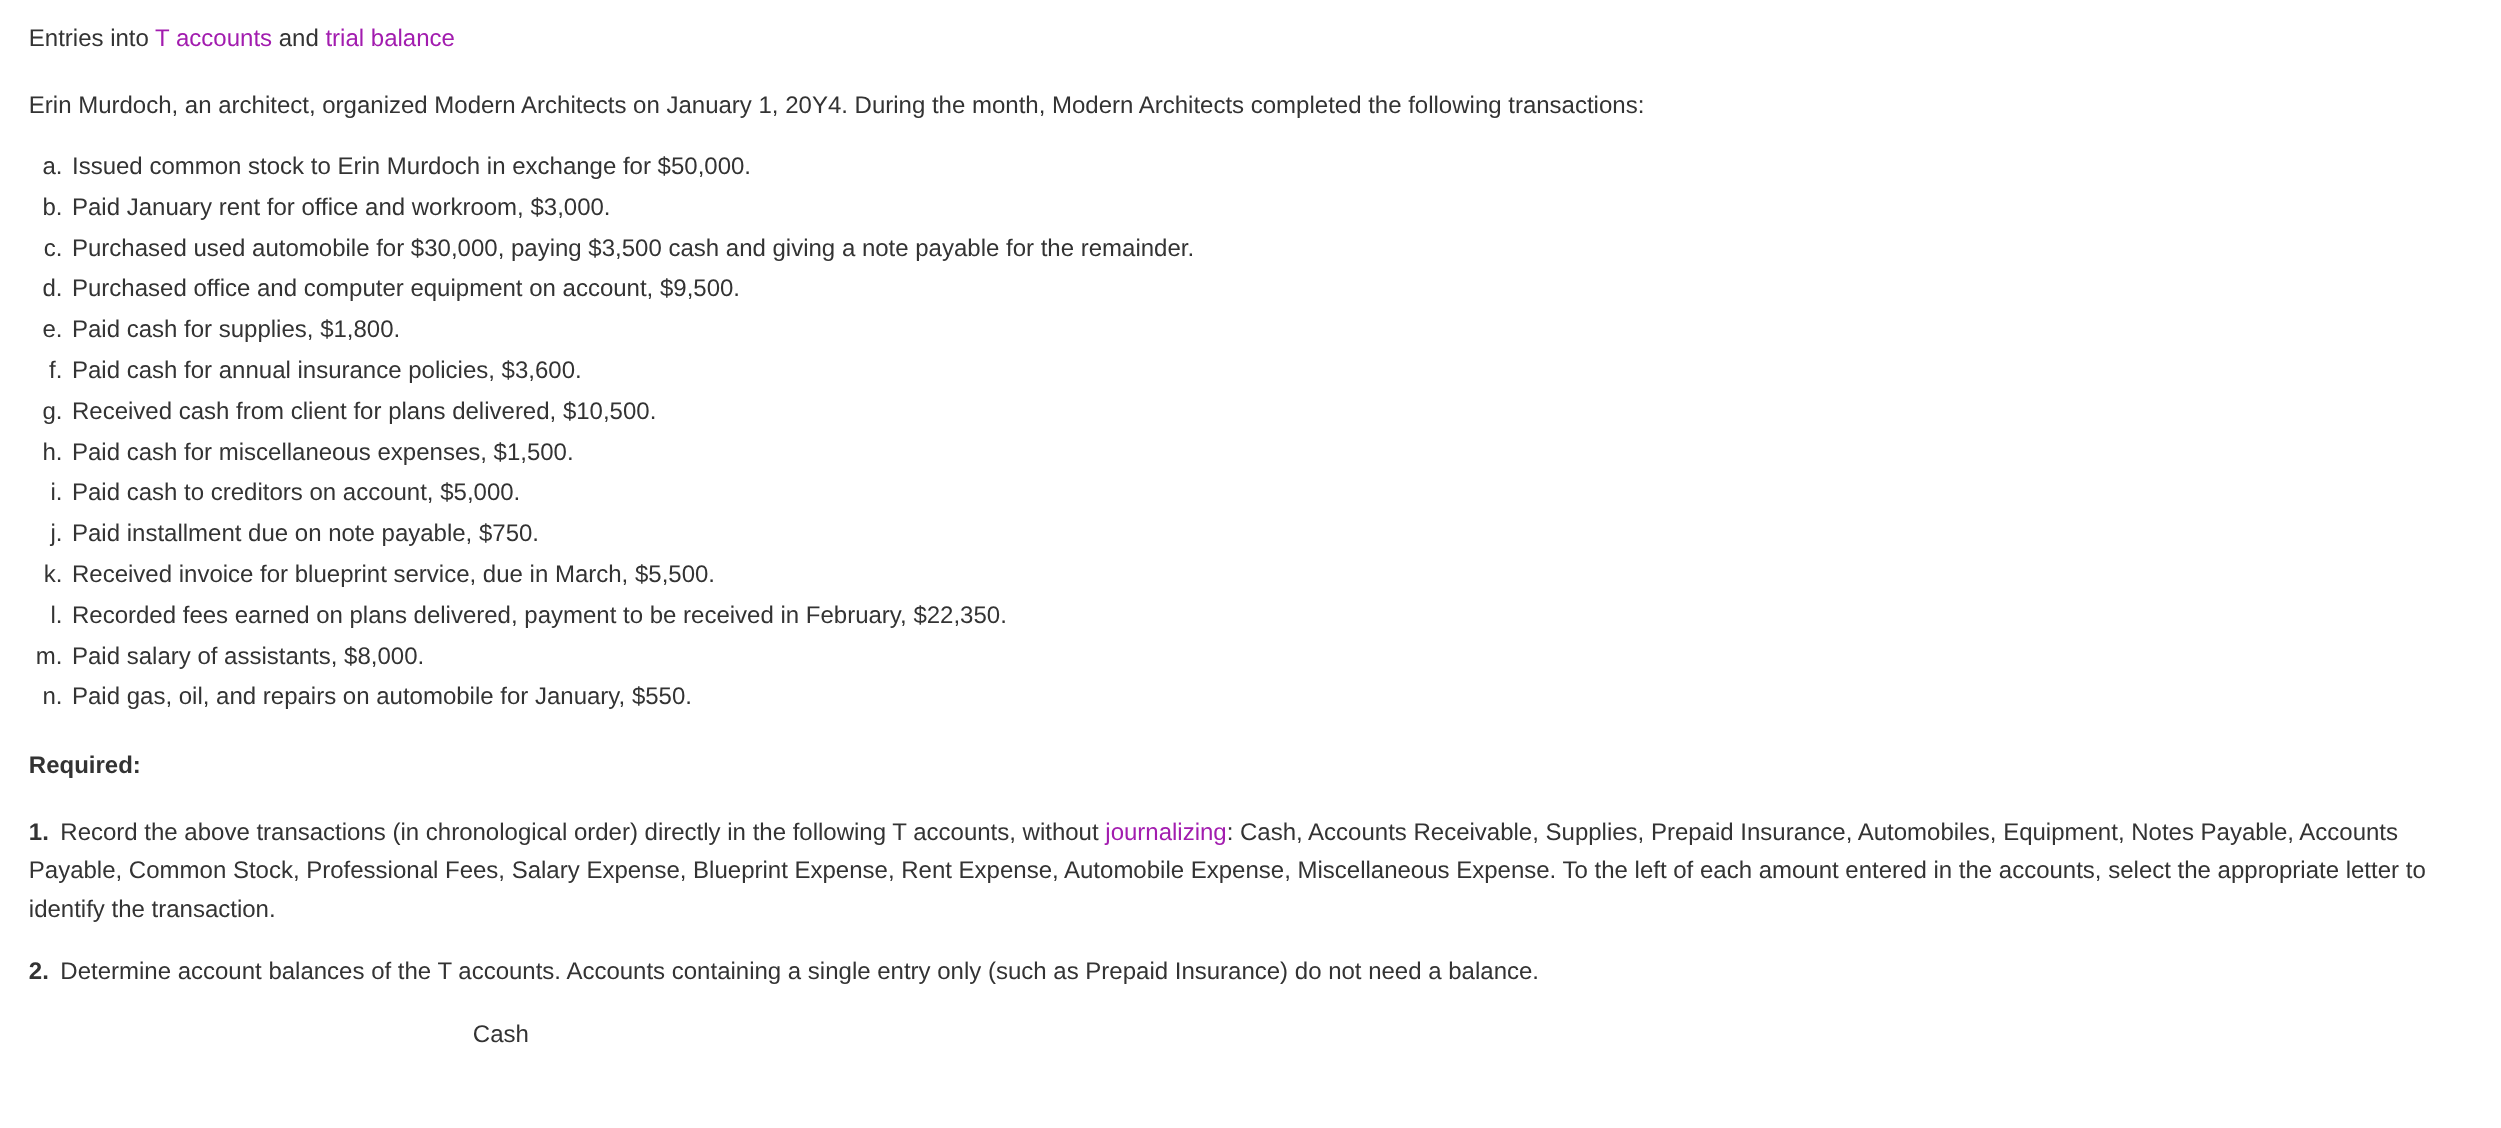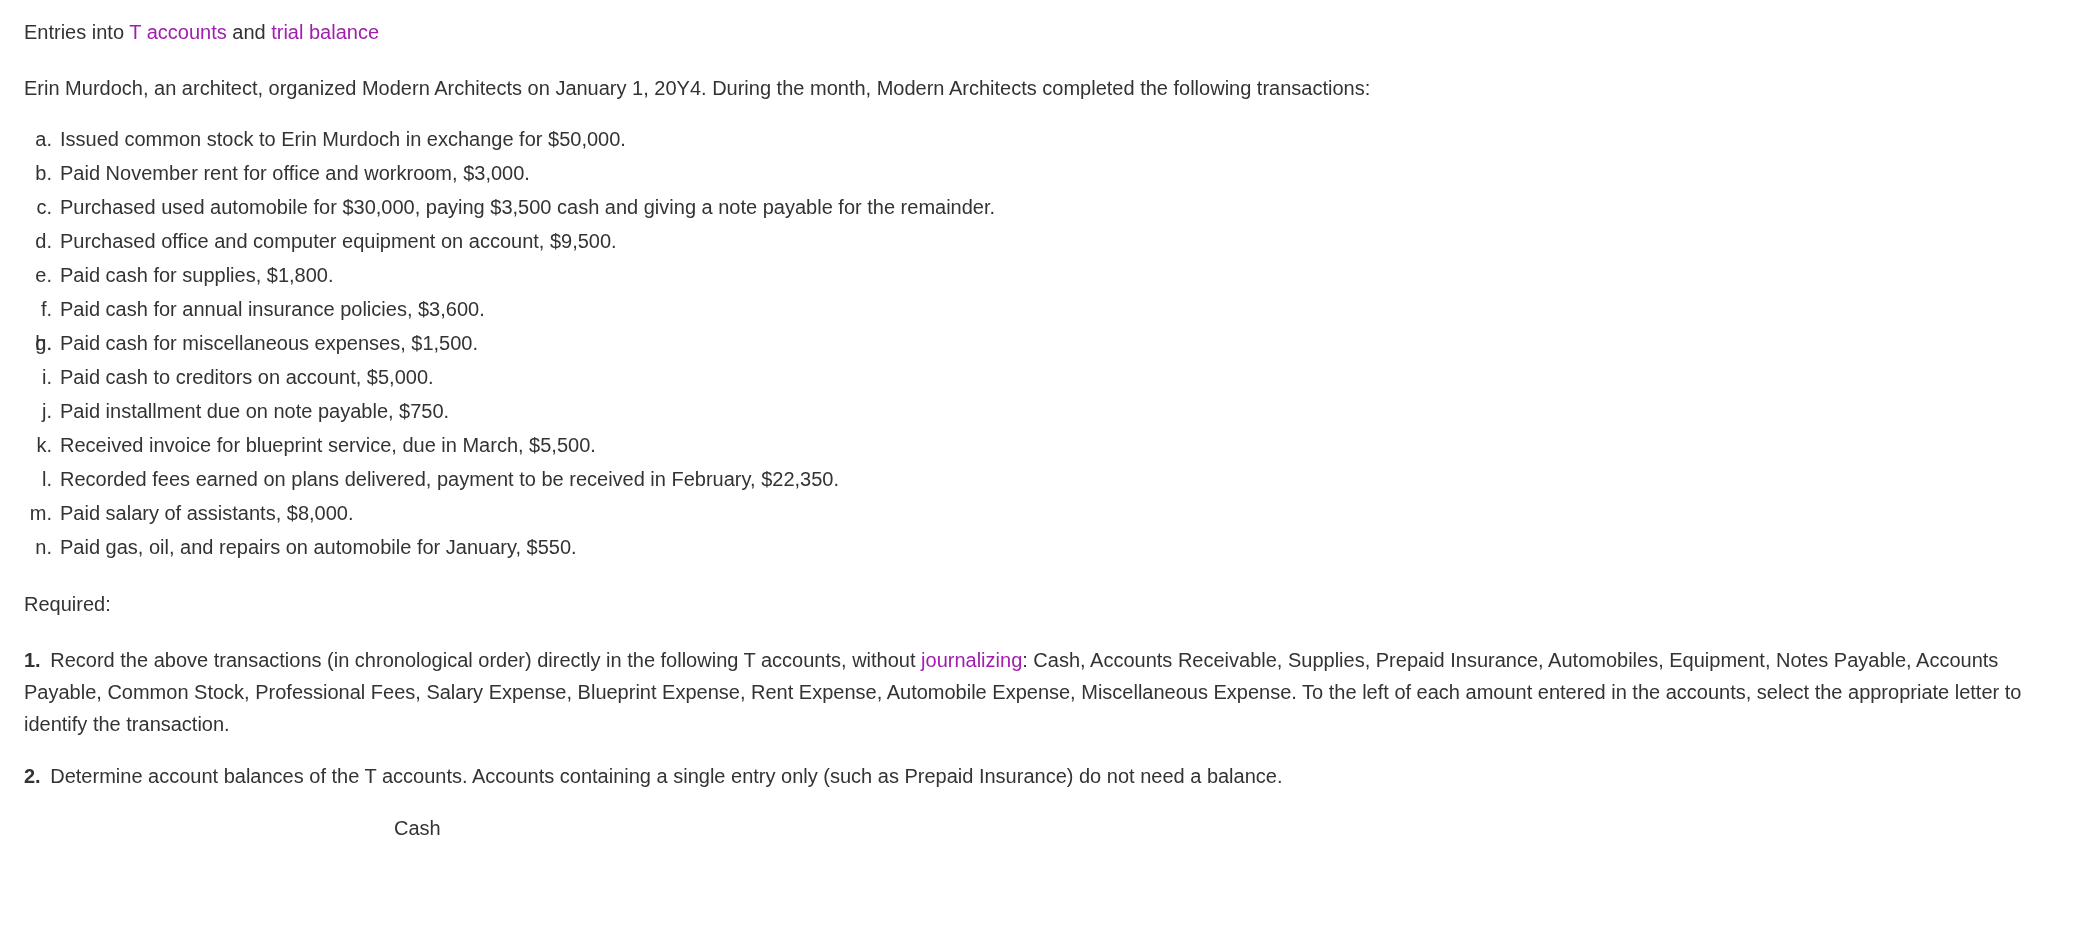--- a/index.html
+++ b/index.html
@@ -30,21 +30,21 @@
     padding-left: 36px;
     line-height: 1.7;
   }
   ol.alpha li .marker {
     position: absolute;
     left: 0;
     width: 28px;
     text-align: right;
   }
   .required {
-    font-weight: normal;
+    font-weight: bold;
     margin-bottom: 24px;
   }
   .req-item {
     margin-bottom: 20px;
   }
   .req-item .num {
     font-weight: bold;
     margin-right: 4px;
   }
   .cash-label {
@@ -56,26 +56,26 @@
 <body>
 
 <div class="title-line">
   <span>Entries into </span><span class="link-green">T accounts</span><span> and </span><span class="link-green">trial balance</span>
 </div>
 
 <div class="intro">Erin Murdoch, an architect, organized Modern Architects on January 1, 20Y4. During the month, Modern Architects completed the following transactions:</div>
 
 <ol class="alpha">
   <li><span class="marker">a.</span><span>Issued common stock to Erin Murdoch in exchange for $50,000.</span></li>
-  <li><span class="marker">b.</span><span>Paid November rent for office and workroom, $3,000.</span></li>
+  <li><span class="marker">b.</span><span>Paid January rent for office and workroom, $3,000.</span></li>
   <li><span class="marker">c.</span><span>Purchased used automobile for $30,000, paying $3,500 cash and giving a note payable for the remainder.</span></li>
   <li><span class="marker">d.</span><span>Purchased office and computer equipment on account, $9,500.</span></li>
   <li><span class="marker">e.</span><span>Paid cash for supplies, $1,800.</span></li>
   <li><span class="marker">f.</span><span>Paid cash for annual insurance policies, $3,600.</span></li>
-  <li><span class="marker">g.</span></li>
+  <li><span class="marker">g.</span><span>Received cash from client for plans delivered, $10,500.</span></li>
   <li><span class="marker">h.</span><span>Paid cash for miscellaneous expenses, $1,500.</span></li>
   <li><span class="marker">i.</span><span>Paid cash to creditors on account, $5,000.</span></li>
   <li><span class="marker">j.</span><span>Paid installment due on note payable, $750.</span></li>
   <li><span class="marker">k.</span><span>Received invoice for blueprint service, due in March, $5,500.</span></li>
   <li><span class="marker">l.</span><span>Recorded fees earned on plans delivered, payment to be received in February, $22,350.</span></li>
   <li><span class="marker">m.</span><span>Paid salary of assistants, $8,000.</span></li>
   <li><span class="marker">n.</span><span>Paid gas, oil, and repairs on automobile for January, $550.</span></li>
 </ol>
 
 <div class="required">Required:</div>

